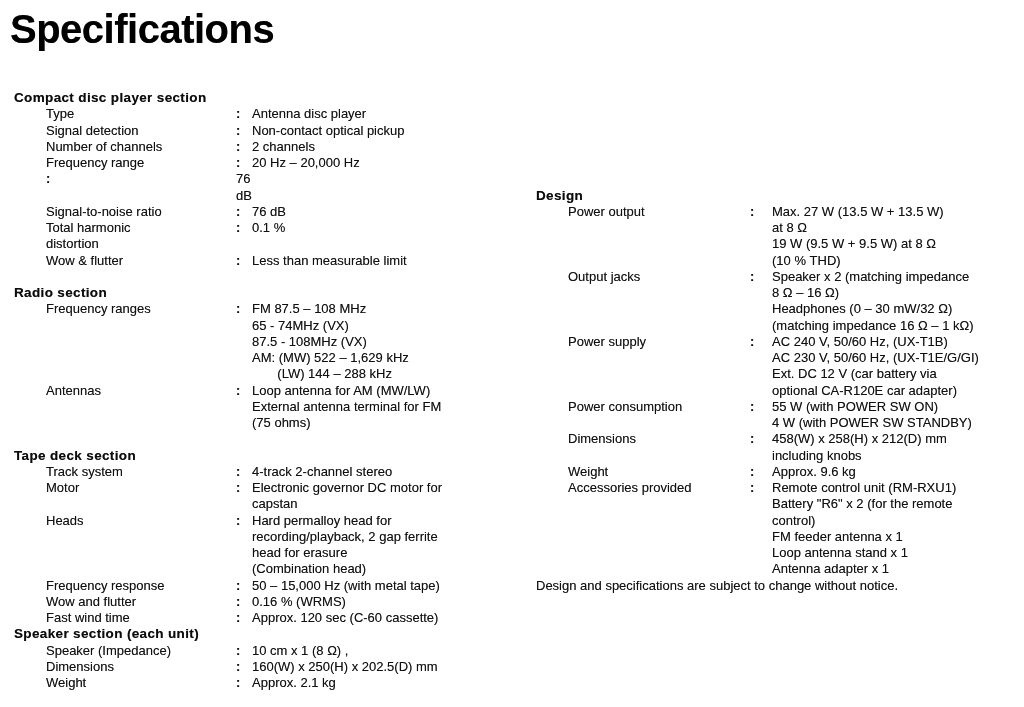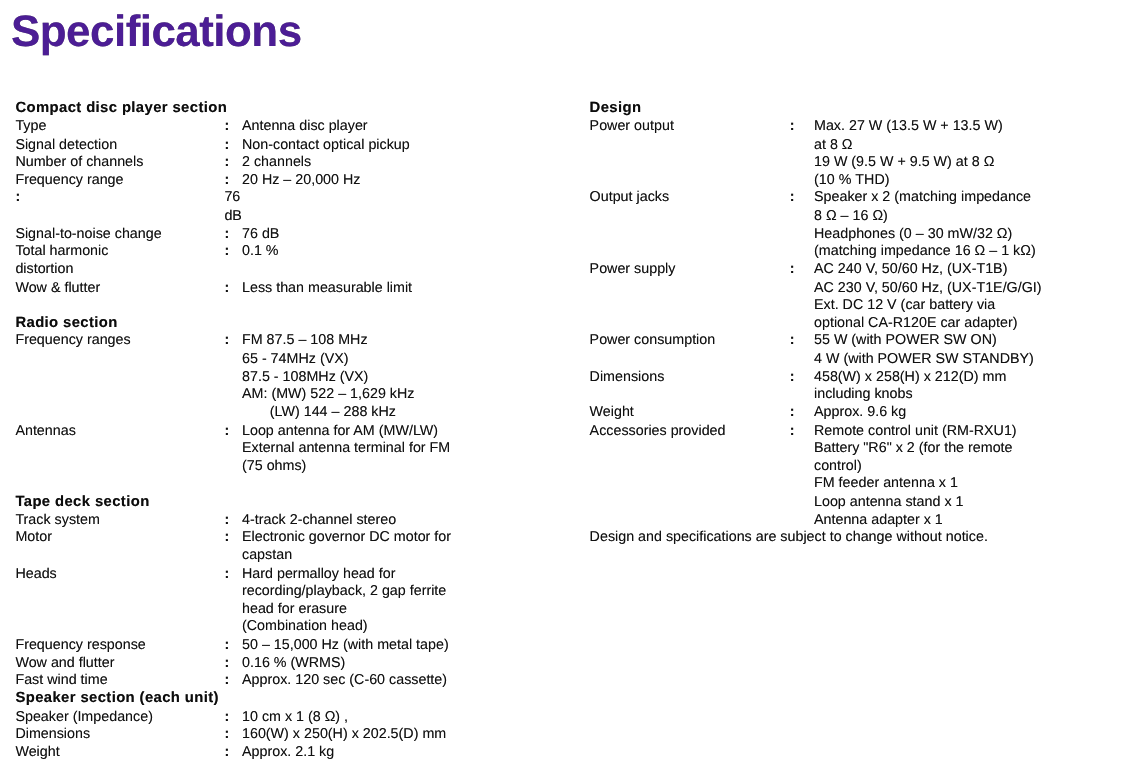--- a/index.html
+++ b/index.html
@@ -10,39 +10,39 @@
     font-family: "Liberation Sans", sans-serif;
     overflow: hidden;
   }
   .page { padding: 8px 14px 0 14px; box-sizing: border-box; width: 1024px; height: 707px; }
   .doc-title {
     margin: 0 0 0 -4px;
     font-size: 40px;
     font-weight: bold;
     letter-spacing: -0.5px;
     line-height: 1.05;
-    color: #4c1d95;
+    color: #000000;
     text-shadow: 0 0 0.4px rgba(0,0,0,0.55);
   }
-  .cols { display: flex; margin-top: 40px; }
+  .cols { display: flex; margin-top: 40px; align-items: center; }
   .col-left  { width: 522px; flex: none; }
   .col-right { flex: 1; min-width: 0; }
 
   .spec-section h2 {
     margin: 0;
     font-size: 13.5px;
     font-weight: bold;
     letter-spacing: 0.35px;
     line-height: 16.25px;
     color: #0c0c0c;
     text-shadow: 0 0 0.3px rgba(0,0,0,0.5);
   }
   .spec-section.gap { margin-top: 16.25px; }
 
-  .entry { display: grid; grid-template-columns: 190px 16px 1fr; align-items: start; }
+  .entry { display: grid; grid-template-columns: 190px 16px 1fr; align-items: start; margin-left: 32px; }
   .col-right .entry { grid-template-columns: 182px 22px 1fr; }
   .entry .label,
   .entry .colon,
   .entry .value,
   .footnote {
     font-size: 13px;
     line-height: 16.25px;
     white-space: pre-wrap;
     color: #111;
     text-shadow: 0 0 0.3px rgba(0,0,0,0.45);
@@ -83,21 +83,21 @@
     <div class="colon">:</div>
     <div class="value">20 Hz – 20,000 Hz</div>
   </div>
 
   <div class="entry">
     <div class="colon">:</div>
     <div class="value">76 dB</div>
   </div>
 
   <div class="entry">
-    <div class="label">Signal-to-noise change</div>
+    <div class="label">Signal-to-noise ratio</div>
     <div class="colon">:</div>
     <div class="value">76 dB</div>
   </div>
 
   <div class="entry">
     <div class="label">Total harmonic
 distortion</div>
     <div class="colon">:</div>
     <div class="value">0.1 %</div>
   </div>

